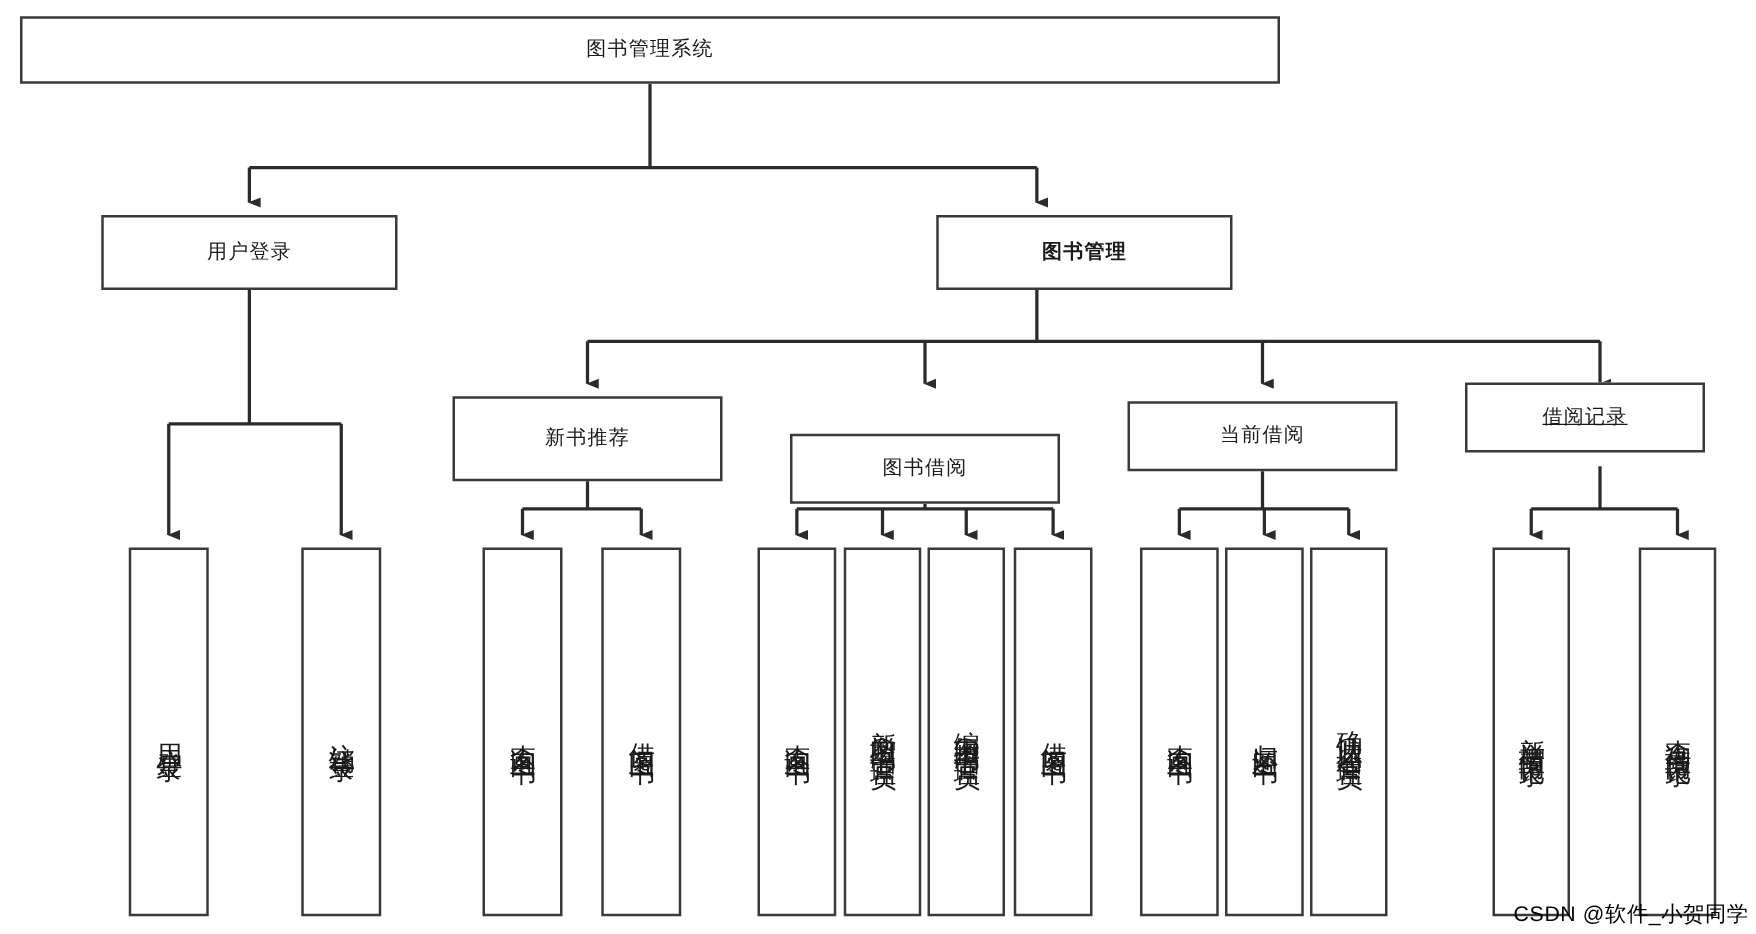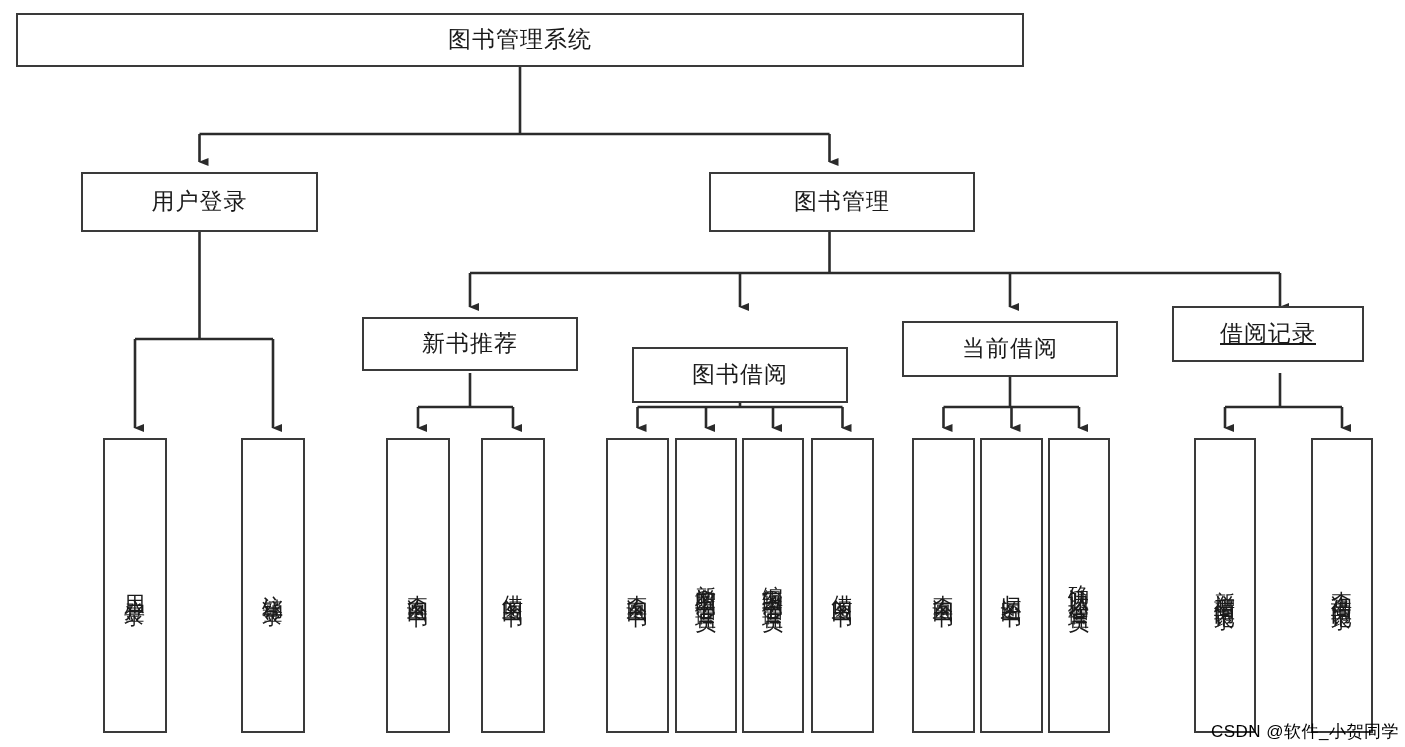--- a/index.html
+++ b/index.html
@@ -29,21 +29,21 @@
     position: absolute;
     box-sizing: border-box;
     background: #ffffff;
     border: 2px solid #3a3a3a;
     display: flex;
     align-items: center;
     justify-content: center;
     color: #1a1a1a;
   }
   .node-h {
-    font-size: 23px;
+    font-size: 16px;
     letter-spacing: 1px;
     line-height: 1.1;
     white-space: nowrap;
   }
   .node-v {
     writing-mode: vertical-rl;
     text-orientation: upright;
     font-size: 21px;
     letter-spacing: 4px;
     line-height: 1.1;
@@ -116,24 +116,24 @@
       </g>
   </svg>
 
   <div id="nodes-layer">
       <div class="node node-h" style="left: 16px; top: 13px; width: 1008px; height: 54px;">
         <span>图书管理系统</span>
       </div>
       <div class="node node-h" style="left: 81px; top: 172px; width: 237px; height: 60px;">
         <span>用户登录</span>
       </div>
-      <div class="node node-h" style="left: 709px; top: 172px; width: 266px; height: 60px;">
+      <div class="node node-h" style="left: 749px; top: 172px; width: 237px; height: 60px; font-weight: bold;">
         <span>图书管理</span>
       </div>
-      <div class="node node-h" style="left: 362px; top: 317px; width: 216px; height: 54px;">
+      <div class="node node-h" style="left: 362px; top: 317px; width: 216px; height: 68px;">
         <span>新书推荐</span>
       </div>
       <div class="node node-h" style="left: 632px; top: 317px; width: 216px; height: 56px; margin-top: 30px;">
         <span>图书借阅</span>
       </div>
       <div class="node node-h" style="left: 902px; top: 321px; width: 216px; height: 56px;">
         <span>当前借阅</span>
       </div>
       <div class="node node-h" style="left: 1172px; top: 306px; width: 192px; height: 56px; text-decoration: underline;">
         <span>借阅记录</span>

